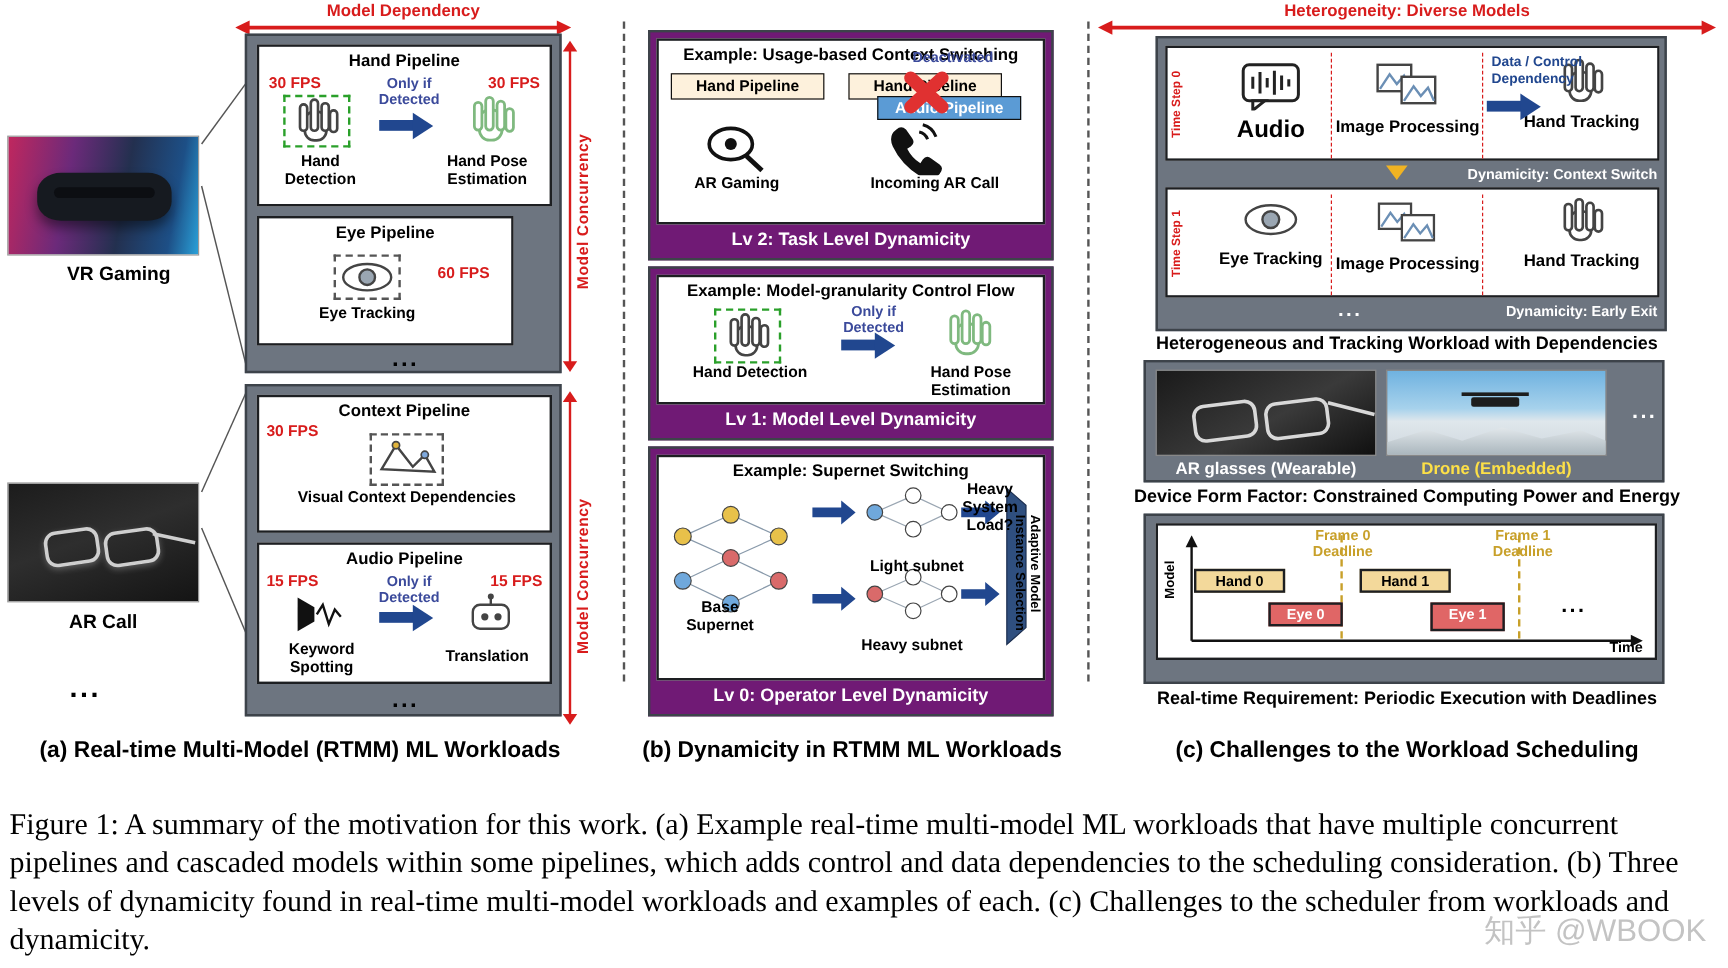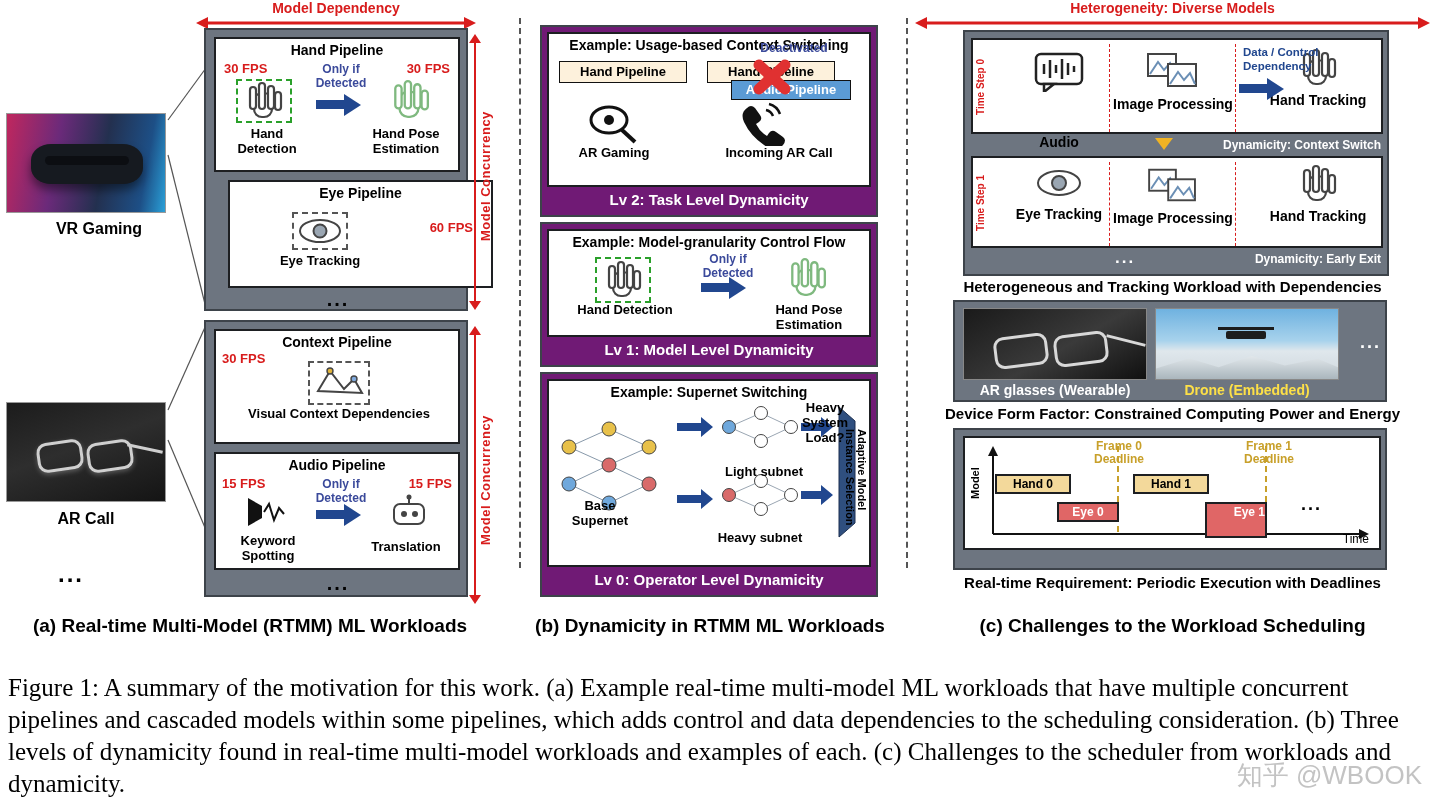--- a/index.html
+++ b/index.html
@@ -217,21 +217,21 @@
                 <rect x="30" y="5" width="6" height="23" rx="3"></rect>
             <rect x="37" y="11" width="6" height="18" rx="3"></rect>
               </g>
             </svg>
         </div>
 
         <div style="position:absolute;left:6px;top:88px;width:90px;" class="node-label">Hand Detection</div>
         <div style="position:absolute;right:2px;top:88px;width:100px;" class="node-label">Hand Pose Estimation</div>
       </div>
 
-      <div class="innerbox" style="left:8px; top:150px; width:265px; height:108px;margin-left:14px;">
+      <div class="innerbox" style="left:8px; top:150px; width:214px; height:108px;">
         <div class="ib-title">Eye Pipeline</div>
         <div style="position:absolute;left:62px;top:30px;width:56px;height:38px;border:2px dashed #555;">
           <svg width="52" height="34" viewBox="0 0 52 34">
             <ellipse cx="26" cy="17" rx="20" ry="11" fill="#fff" stroke="#444" stroke-width="2"></ellipse>
             <circle cx="26" cy="17" r="6.5" fill="#9aa6b2" stroke="#444" stroke-width="2"></circle>
           </svg>
         </div>
         <div style="position:absolute;right:18px;top:38px;" class="fps" style2="">60 FPS</div>
         <div style="position:absolute;left:40px;top:72px;width:100px;" class="node-label">Eye Tracking</div>
       </div>
@@ -447,21 +447,21 @@
             <path d="M14 36 L14 44 L24 36 Z" fill="#fff" stroke="#222" stroke-width="2.5"></path>
             <g stroke="#222" stroke-width="2.5">
               <line x1="14" y1="16" x2="14" y2="26"></line>
                 <line x1="20" y1="12" x2="20" y2="30"></line>
               <line x1="26" y1="17" x2="26" y2="25"></line>
                 <line x1="32" y1="11" x2="32" y2="31"></line>
               <line x1="38" y1="15" x2="38" y2="27"></line>
                 <line x1="44" y1="18" x2="44" y2="24"></line>
             </g>
           </svg>
-          <div class="node-label" style="font-size:14px;margin-top:38px;">Audio</div>
+          <div class="node-label" style="font-size:20px;">Audio</div>
         </div>
         <div style="position:absolute;left:140px;top:8px;width:120px;text-align:center;">
           <svg width="58" height="44" viewBox="0 0 58 44">
             <rect x="4" y="6" width="28" height="22" fill="#fff" stroke="#444" stroke-width="2"></rect>
             <polyline points="6,26 14,14 20,22 26,15 31,26" fill="none" stroke="#6b8fb5" stroke-width="2"></polyline>
             <rect x="24" y="16" width="28" height="22" fill="#fff" stroke="#444" stroke-width="2"></rect>
             <polyline points="26,36 34,24 40,32 46,25 51,36" fill="none" stroke="#6b8fb5" stroke-width="2"></polyline>
           </svg>
           <div class="node-label" style="font-size:14px;">Image Processing</div>
         </div>
@@ -545,31 +545,31 @@
 
     <div class="cpanel" style="left:48px; top:428px; width:434px; height:142px;">
       <div class="sched-box" style="position:absolute;left:8px;top:6px;width:418px;height:114px;">
         <div style="position:absolute;left:4px;top:16px;writing-mode:vertical-rl;transform:rotate(180deg);font-size:11px;font-weight:bold;height:58px;text-align:center;">Model</div>
         <svg style="position:absolute;left:18px;top:8px;" width="392" height="100">
           <line x1="10" y1="6" x2="10" y2="88" stroke="#111" stroke-width="2"></line>
           <polygon points="10,0 5,10 15,10" fill="#111"></polygon>
           <line x1="10" y1="88" x2="378" y2="88" stroke="#111" stroke-width="2"></line>
           <polygon points="386,88 376,83 376,93" fill="#111"></polygon>
         </svg>
-        <div style="position:absolute;right:10px;bottom:2px;font-size:12px;font-weight:normal;">Time</div>
+        <div style="position:absolute;right:10px;bottom:2px;font-size:12px;font-weight:bold;">Time</div>
 
         <div class="deadline" style="left:152px;top:8px;height:86px;"></div>
         <div class="deadline" style="left:300px;top:8px;height:86px;"></div>
         <div class="dl-label" style="left:106px;top:2px;width:96px;">Frame 0 Deadline</div>
         <div class="dl-label" style="left:256px;top:2px;width:96px;">Frame 1 Deadline</div>
 
         <div class="task hand" style="left:30px;top:36px;width:76px;height:20px;line-height:17px;">Hand 0</div>
         <div class="task hand" style="left:168px;top:36px;width:76px;height:20px;line-height:17px;">Hand 1</div>
         <div class="task eye" style="left:92px;top:64px;width:62px;height:20px;line-height:17px;">Eye 0</div>
-        <div class="task eye" style="left:240px;top:64px;width:62px;height:36px;line-height:17px;text-align:right;">Eye 1</div>
+        <div class="task eye" style="left:227px;top:64px;width:62px;height:24px;line-height:17px;">Eye 1</div>
         <div style="position:absolute;left:336px;top:56px;font-size:18px;font-weight:bold;letter-spacing:2px;">...</div>
       </div>
     </div>
 
     <div class="cap-bold" style="top:574px;">Real-time Requirement: Periodic Execution with Deadlines</div>
   </div>
 
   <div class="subcap" style="left:0; width:500px;">(a) Real-time Multi-Model (RTMM) ML Workloads</div>
   <div class="subcap" style="left:520px; width:380px;">(b) Dynamicity in RTMM ML Workloads</div>
   <div class="subcap" style="left:905px; width:535px;text-align:center;">(c) Challenges to the Workload Scheduling</div>

